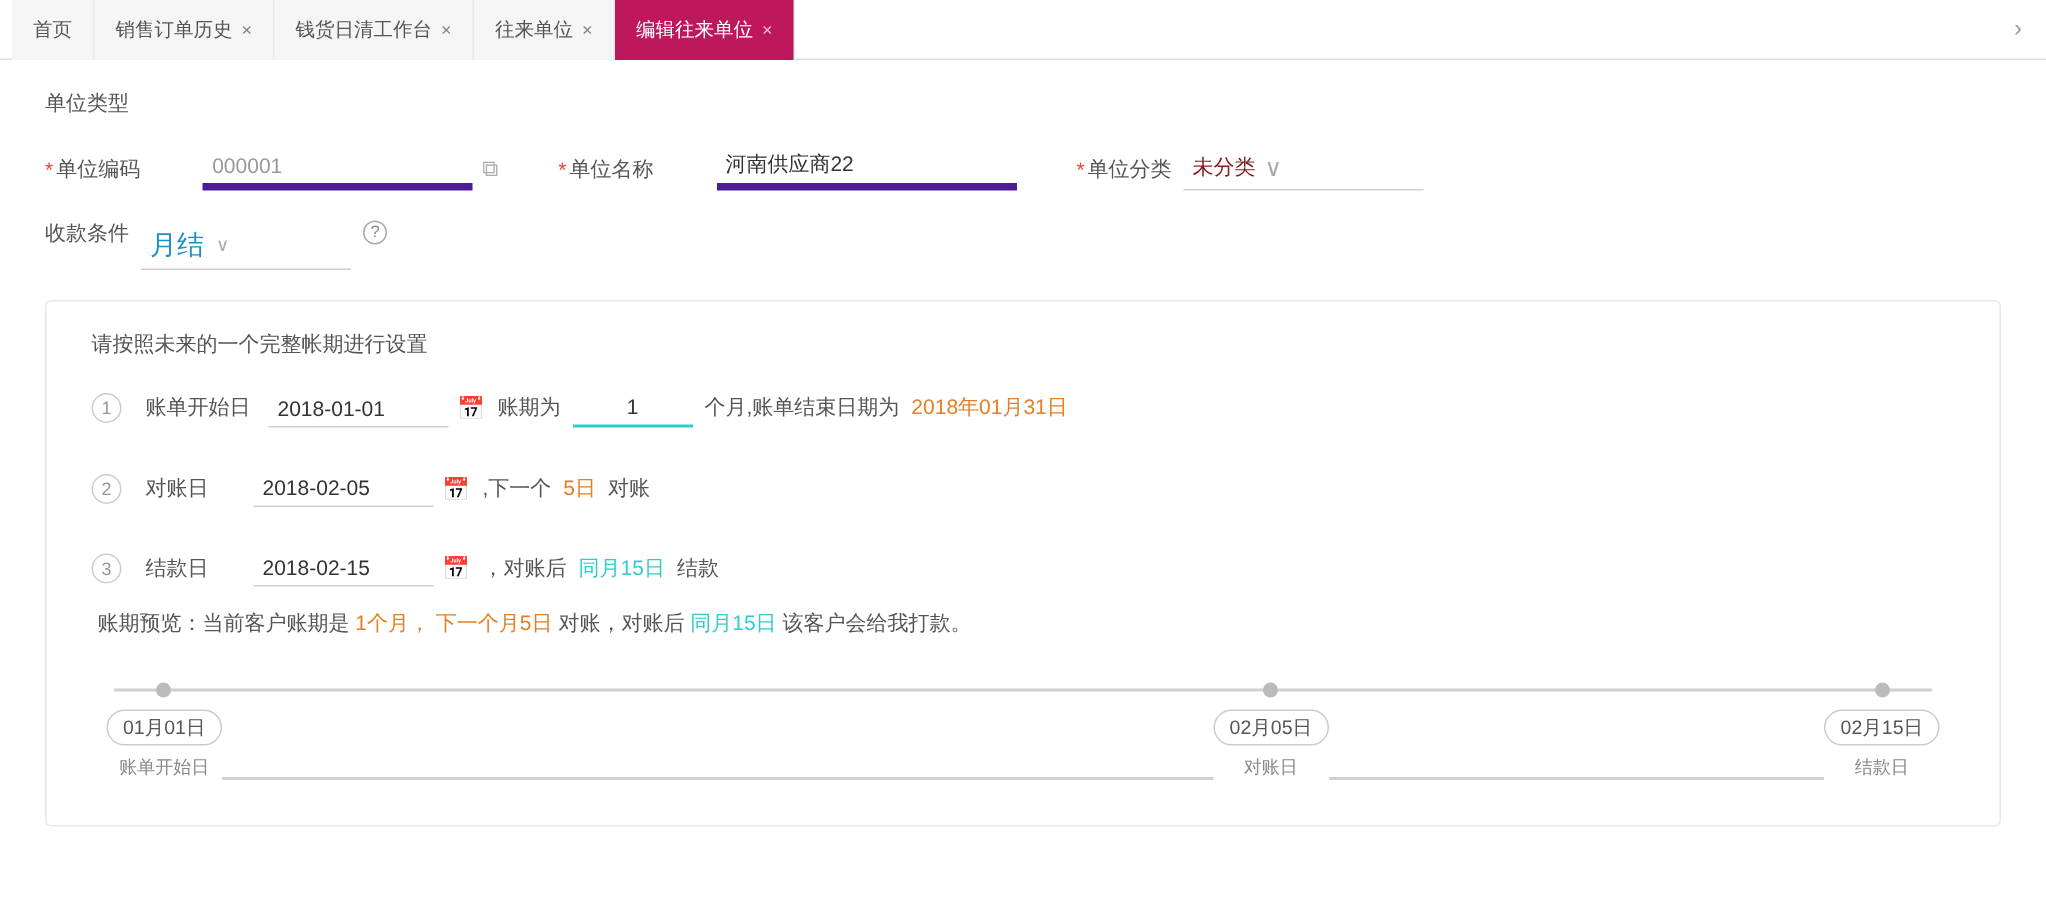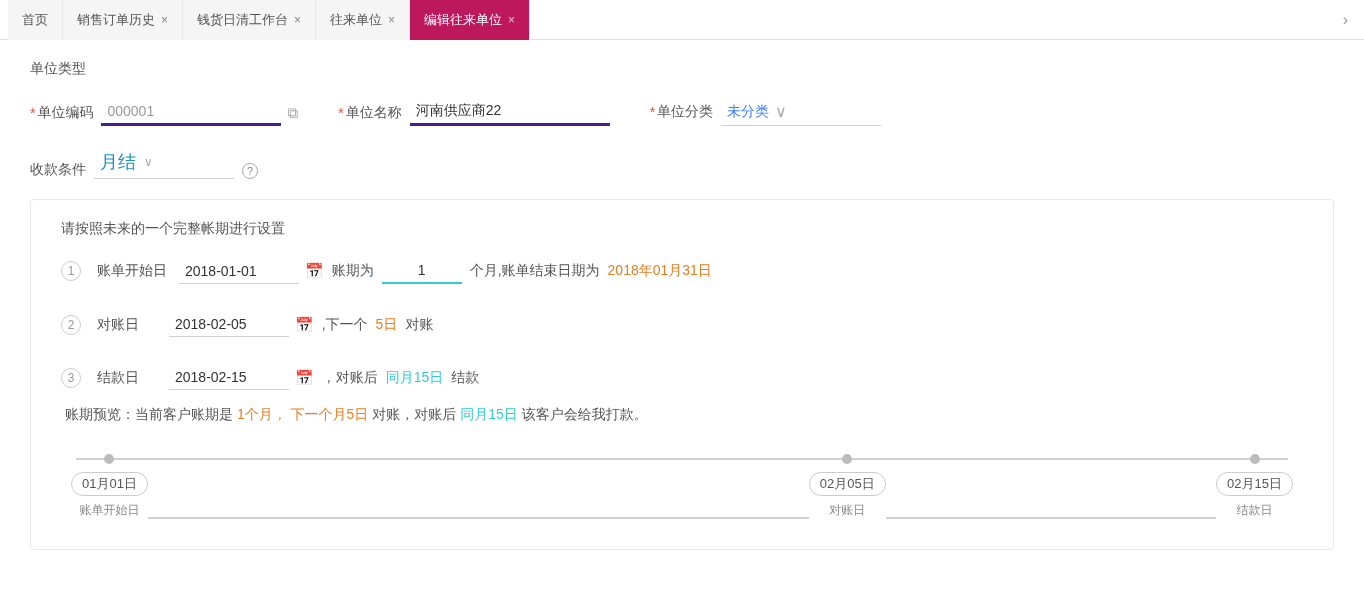--- a/index.html
+++ b/index.html
@@ -49,21 +49,21 @@
     
     .main-content {
       background: #fff;
       padding: 20px 30px;
       min-height: calc(100vh - 40px);
     }
 
     
     .form-row {
       display: flex;
-      align-items: flex-end;
+      align-items: flex-start;
       margin-bottom: 20px;
     }
     .form-label {
       color: #555;
       white-space: nowrap;
       margin-right: 8px;
     }
     .required-star {
       color: #e74c3c;
       margin-right: 2px;
@@ -97,26 +97,27 @@
       height: 6px;
       background: #3cc;
       border-radius: 50%;
       position: absolute;
       top: 50%;
       left: 50%;
       transform: translate(-50%, -50%);
     }
     .text-input {
       border: none;
-      border-bottom: 3px solid #4c1d95;
+      border-bottom: 5px solid #4c1d95;
       padding: 4px 6px;
       font-size: 14px;
       color: #333;
       outline: none;
       width: 180px;
+      margin-left: 34px;
     }
     .field-group {
       display: flex;
       align-items: center;
       margin-right: 40px;
     }
     .calendar-icon {
       color: #aaa;
       margin-left: 6px;
       cursor: pointer;
@@ -313,21 +314,21 @@
     </div>
     <div class="field-group">
       <span class="required-star">*</span>
       <span class="form-label">单位名称</span>
       <input type="text" class="text-input" style="width: 200px;" value="河南供应商22">
     </div>
     <div class="field-group">
       <span class="required-star">*</span>
       <span class="form-label">单位分类</span>
       <div class="dropdown-wrapper" style="width:160px; border-bottom:1px solid #d0d0d0;">
-        <span style="color:#3b82f6;">未分类</span>
+        <span style="color:#7f1d1d;">未分类</span>
         <span class="dropdown-arrow2">∨</span>
       </div>
     </div>
   </div>
 
   <div class="form-row">
     <span class="form-label">收款条件</span>
     <div class="dropdown-wrapper" style="width:140px;">
       <span class="dropdown-value">月结</span>
       <span class="dropdown-arrow">∨</span>

